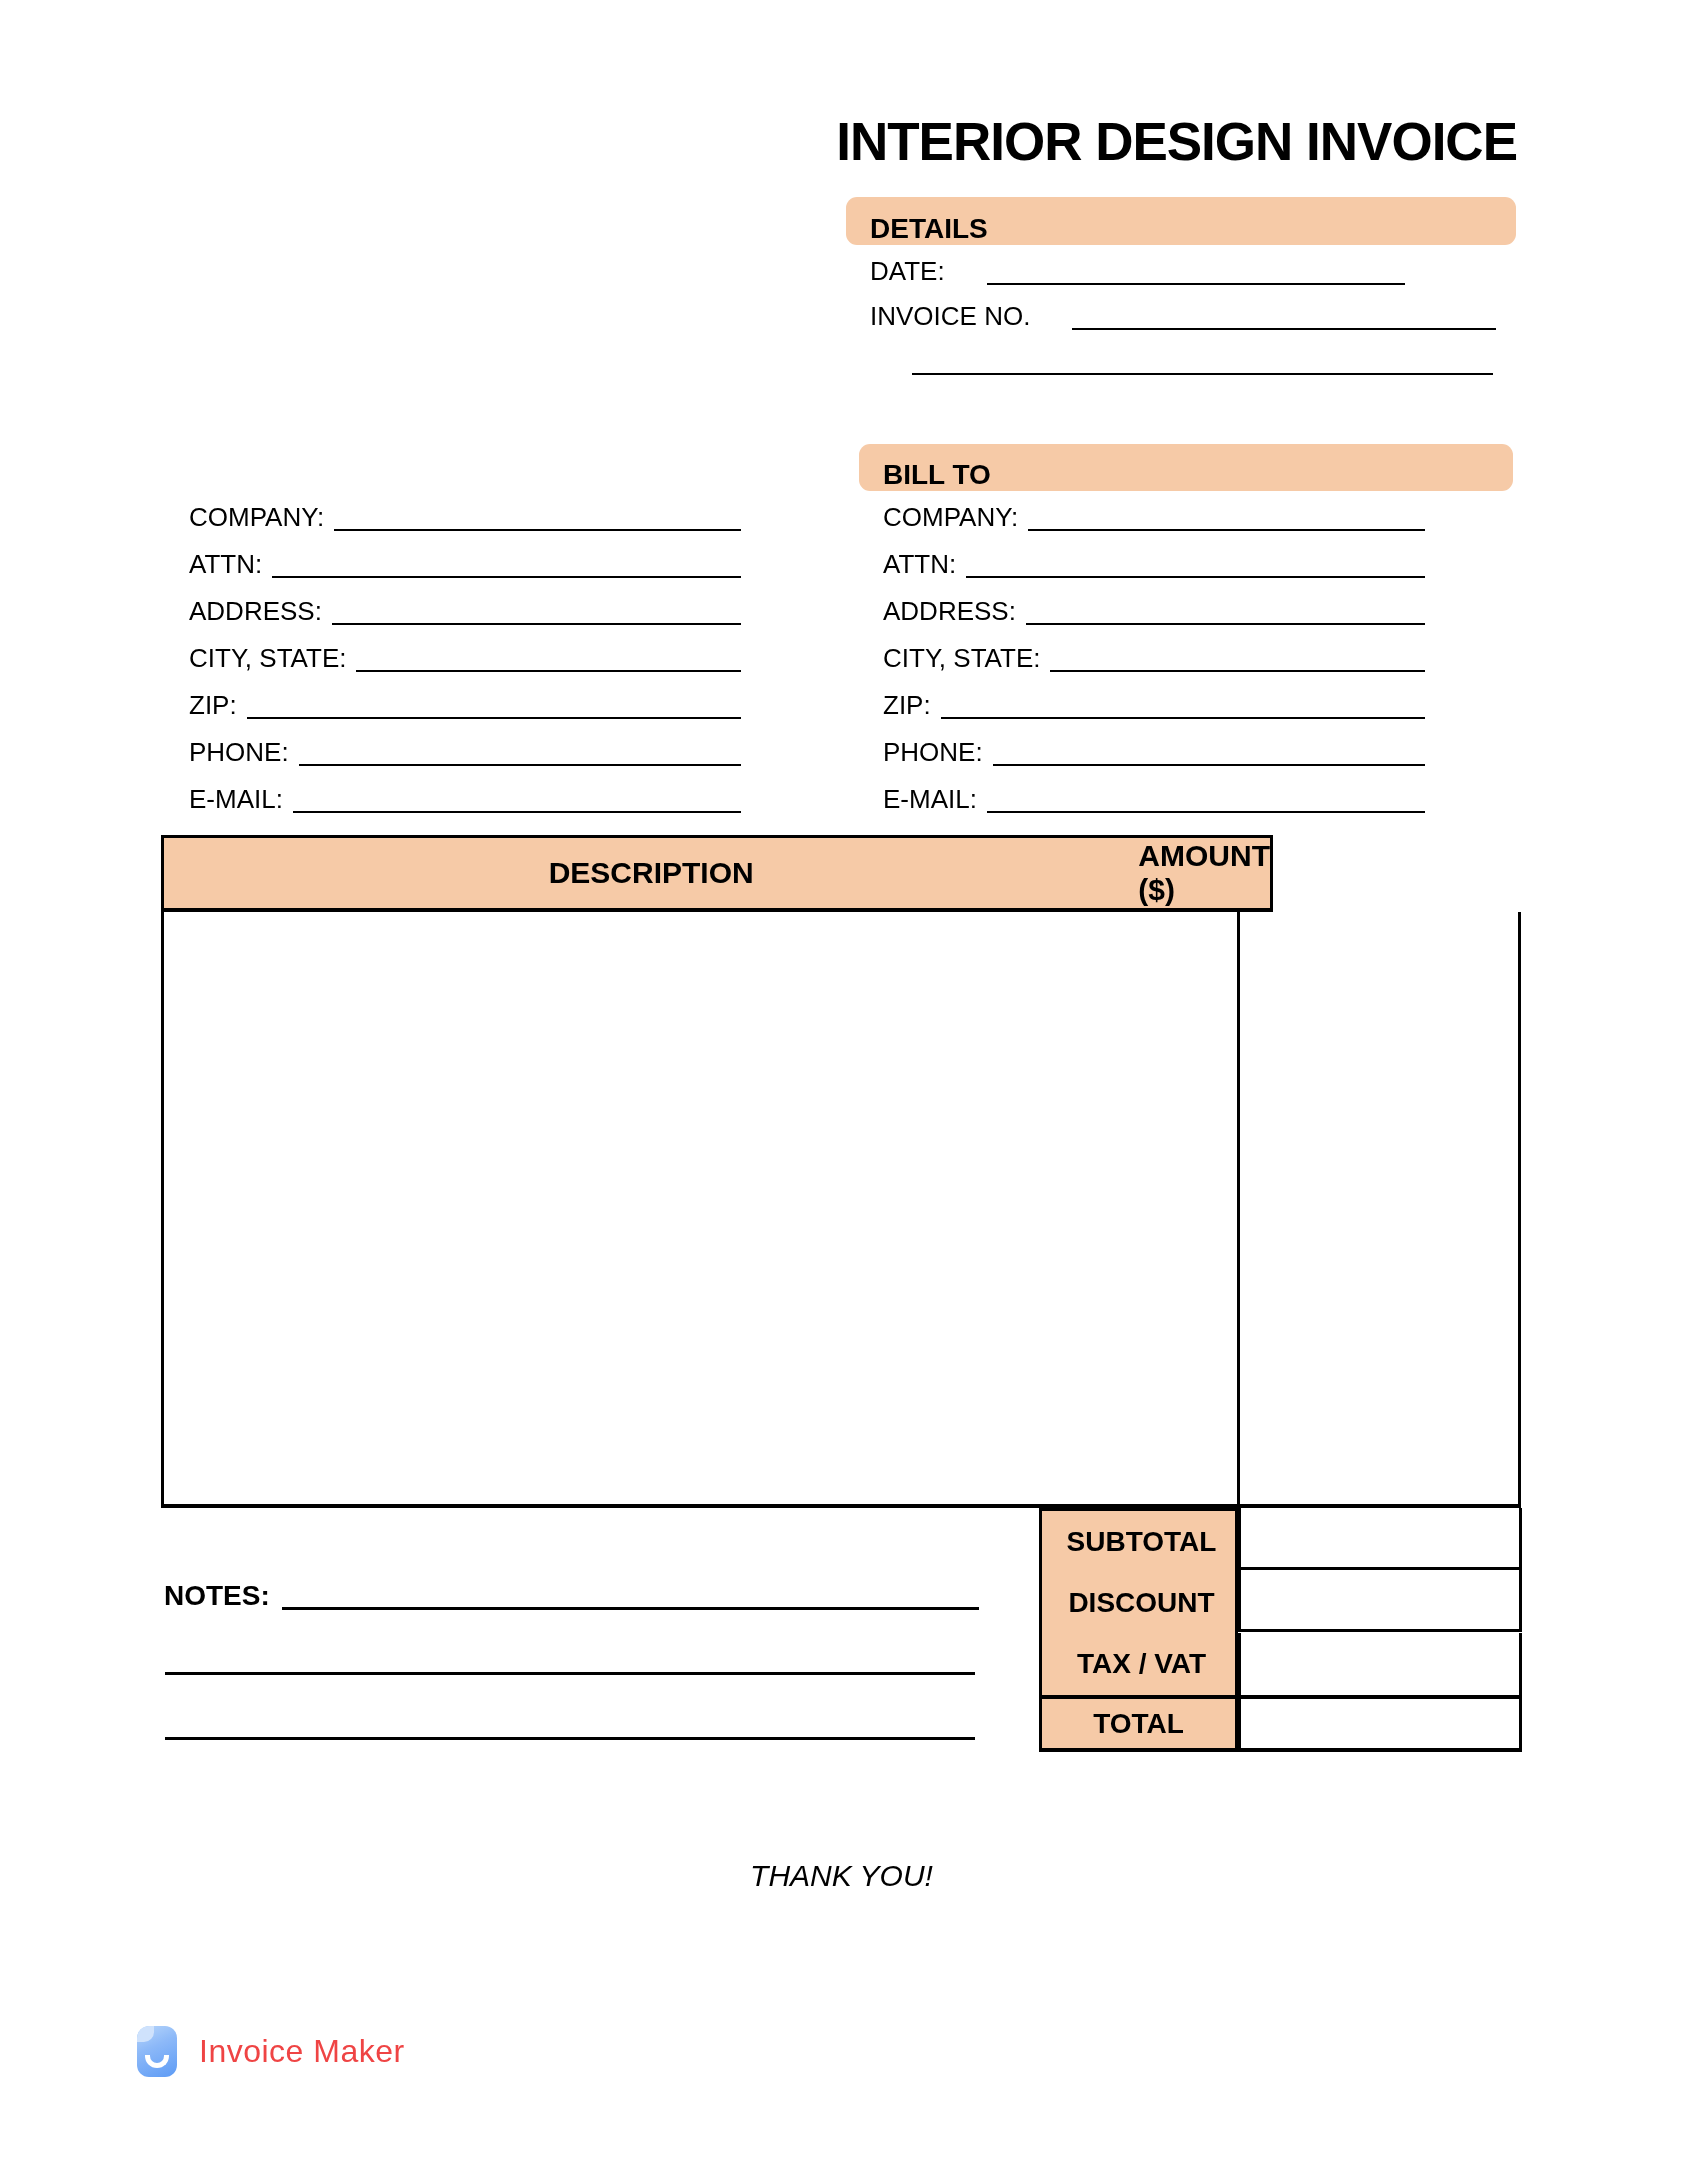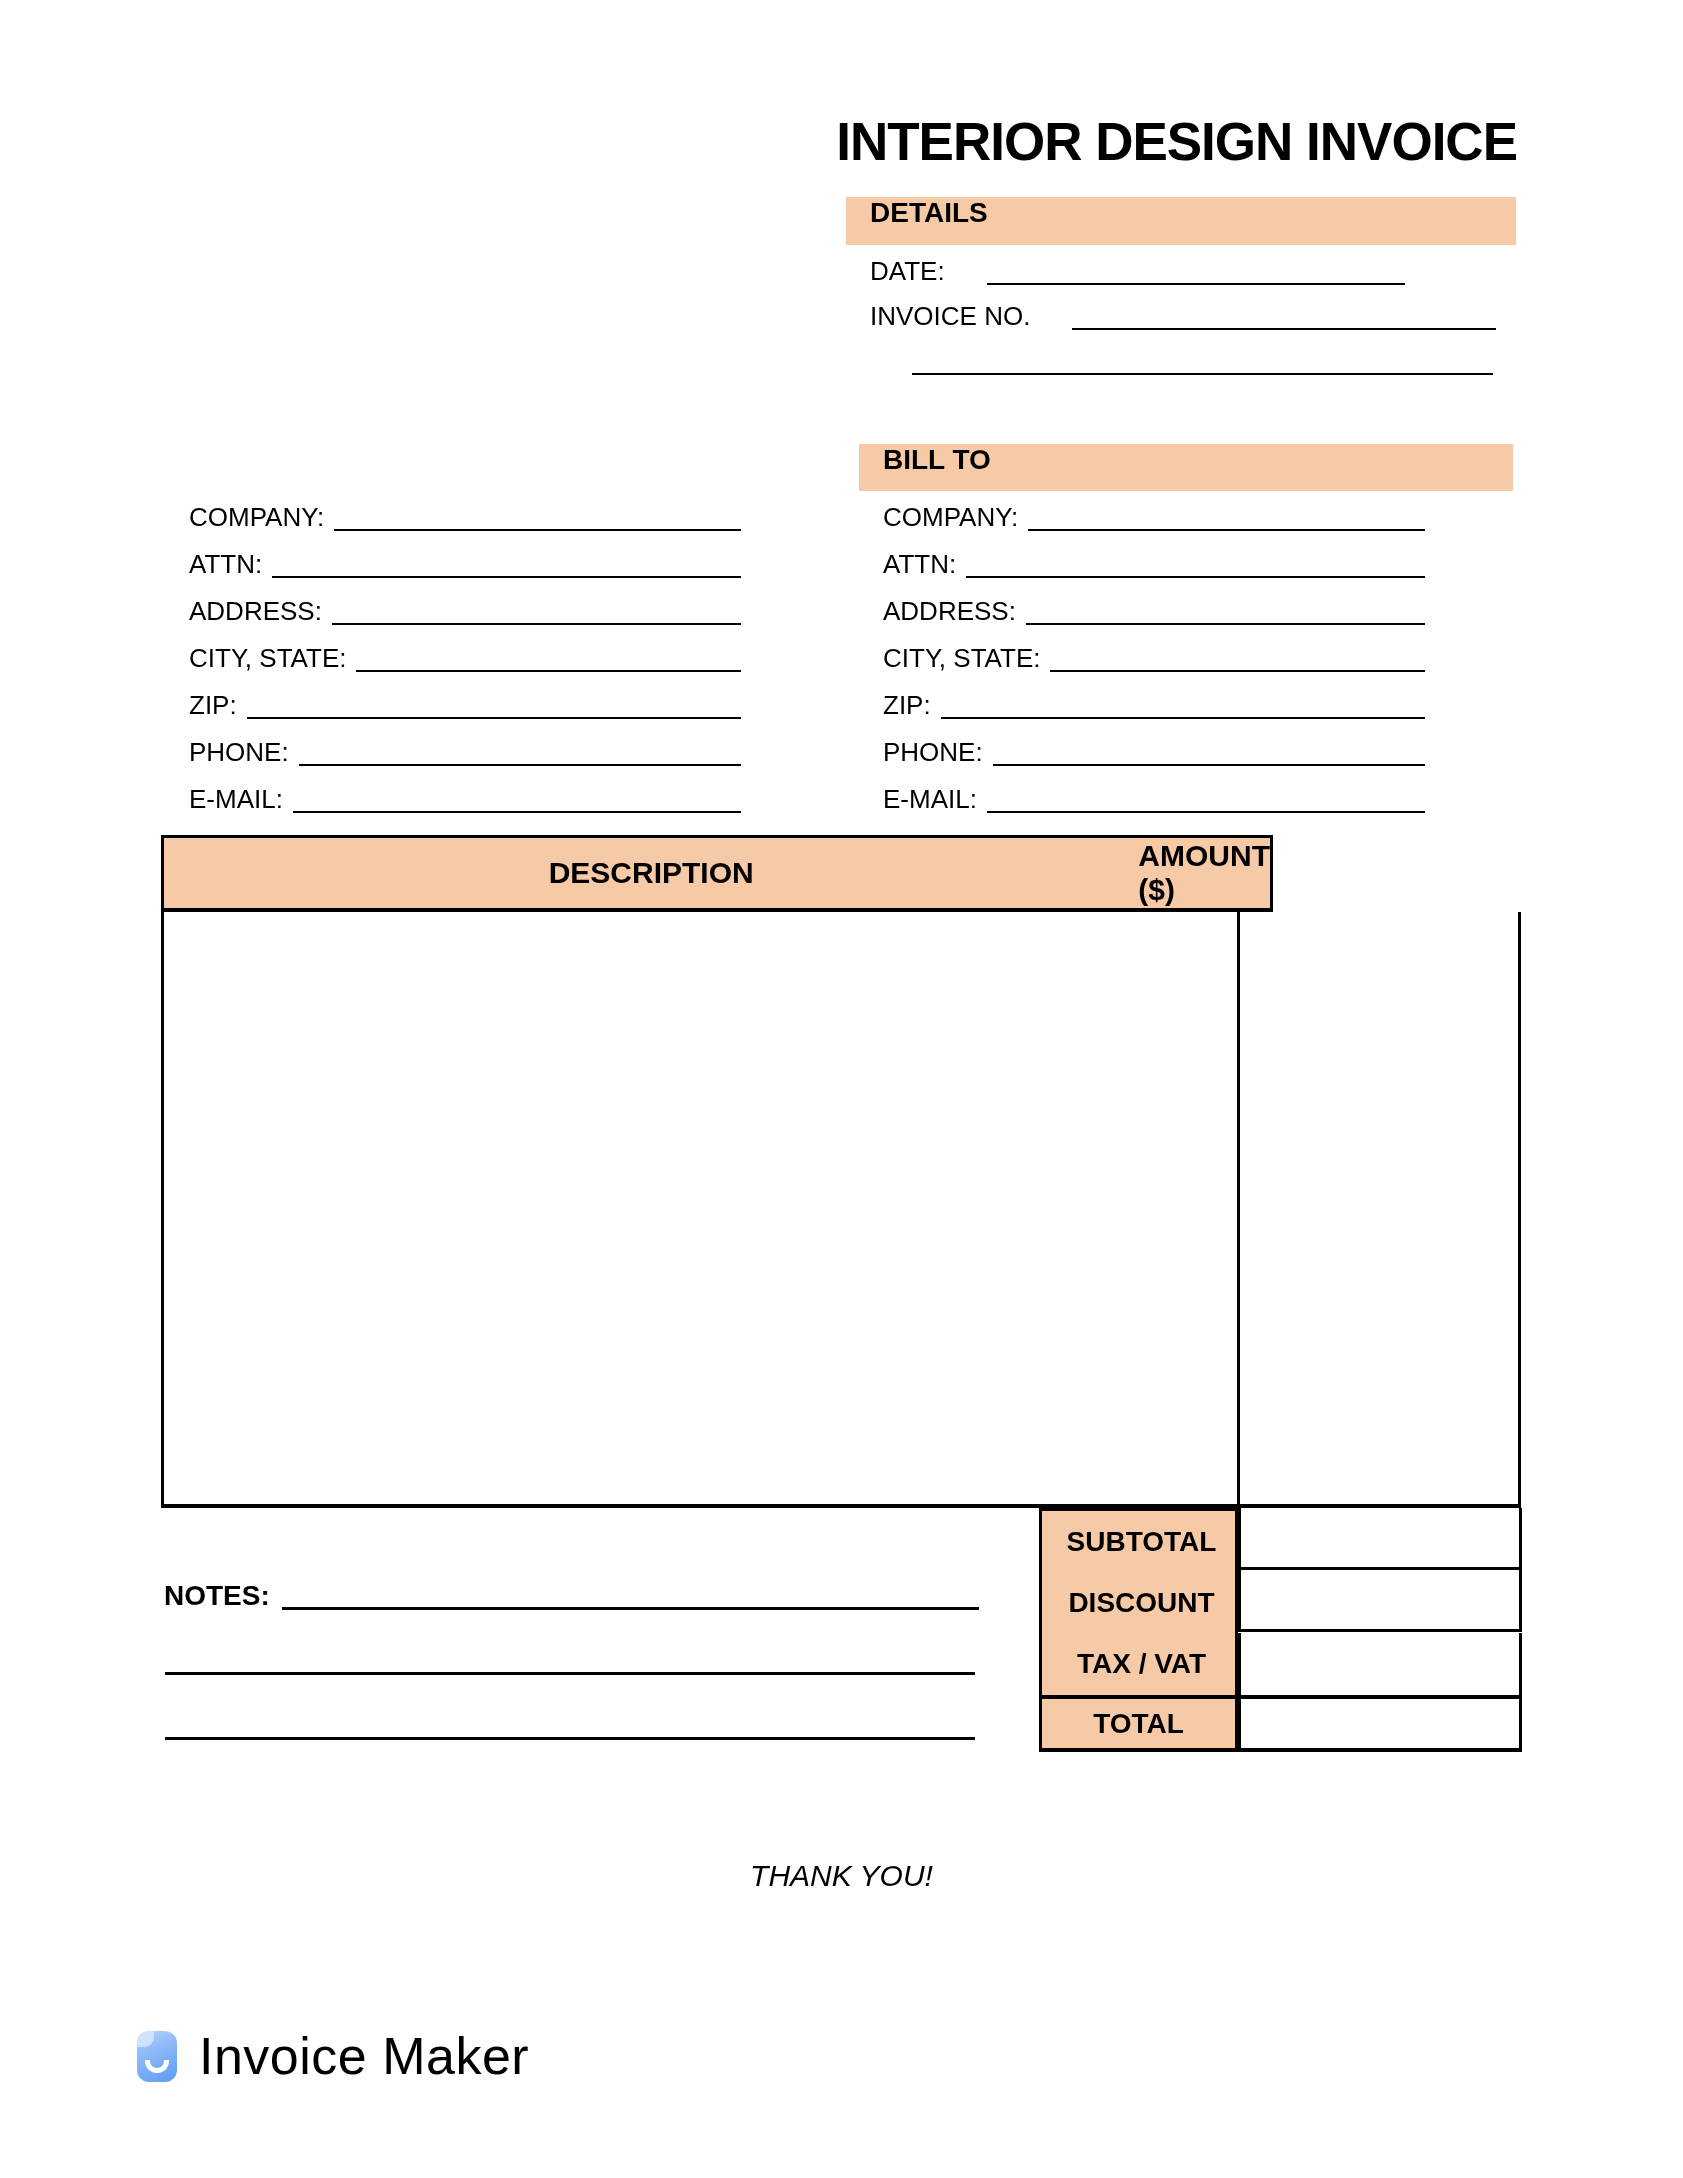--- a/index.html
+++ b/index.html
@@ -25,24 +25,25 @@
     font-size: 53px;
     font-weight: bold;
     letter-spacing: -1px;
     white-space: nowrap;
   }
 
   
   .bar {
     background: var(--accent);
     display: flex;
-    align-items: flex-start;
+    align-items: flex-end;
     padding-left: 24px;
     font-weight: bold;
     font-size: 28px;
+    border-radius: 11px;
   }
 
   
   .rows { display: block; }
   .frow { display: flex; align-items: flex-end; padding-left: 24px; }
   .flabel { font-size: 26px; line-height: 1.05; white-space: pre; }
   .fline { flex: 1; border-bottom: 2px solid #000; margin-left: 10px; }
 
   
   #details-bar  { left: 846px; top: 197px; width: 670px; height: 48px; }
@@ -147,21 +148,21 @@
     background: #cfe2fc;
     border-radius: 12px 0 10px 0;
   }
   #brand-icon .smile {
     position: absolute; left: 50%; bottom: 9px;
     transform: translateX(-50%);
     width: 24px; height: 13px;
     border: 5px solid #fff; border-top: none;
     border-radius: 0 0 24px 24px;
   }
-  #brand-name { margin-left: 22px; font-size: 52px; color: #000000; letter-spacing: 0.5px; }
+  #brand-name { margin-left: 22px; font-size: 32px; color: #ef4444; letter-spacing: 0.5px; }
 </style>
 </head>
 <body>
 
 <div id="page">
 
   <div id="title">INTERIOR DESIGN INVOICE</div>
 
   <div id="details-bar" class="abs bar">
     <span>DETAILS</span>

